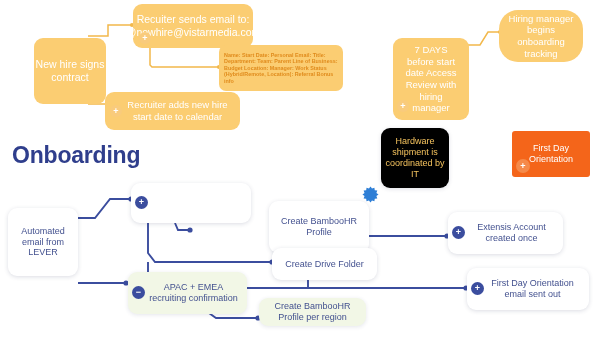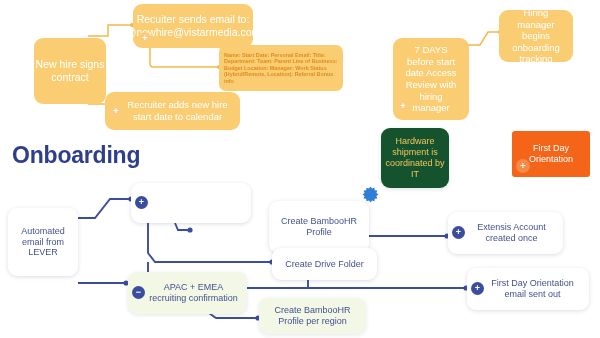--- a/index.html
+++ b/index.html
@@ -28,21 +28,21 @@
 
   
   .n-white{background:#ffffff;color:#43518f;font-size:9px;
        box-shadow:0 1px 4px rgba(40,50,90,.17);}
 
   
   .n-green{background:#f2f7e6;color:#43518f;font-size:9px;
        box-shadow:0 1px 4px rgba(40,50,90,.12);}
 
   
-  .n-whiteorange{background:#14532d;color:#f5c35e;font-size:9px;
+  .n-whiteorange{background:#000000;color:#f5c35e;font-size:9px;
        box-shadow:0 1px 4px rgba(40,50,90,.15);}
 
   
   .n-cta{background:#f4651a;color:#ffffff;font-size:9px;border-radius:3px;}
 
   
   .badge{position:absolute;border-radius:50%;display:flex;align-items:center;
          justify-content:center;font-size:9px;line-height:1;font-weight:700;}
   .badge-orange-lt{background:#f9cb7c;color:#ffffff;width:12px;height:12px;}
   .badge-blue{background:#3b4d9e;color:#ffffff;width:13px;height:13px;}
@@ -121,21 +121,21 @@
   <div class="node n-orange sm" style="left:105px;top:92px;width:135px;height:38px;padding:0 4px 0 14px;text-align:center;">
     <span class="lbl">Recruiter adds new hire start date to calendar</span>
     <span class="badge badge-orange-lt" style="left:5px;top:13px;">+</span>
   </div>
 
   <div class="node n-orange sm" style="left:393px;top:38px;width:76px;height:82px;padding:0 12px;">
     <span class="lbl">7 DAYS before start date Access Review with hiring manager</span>
     <span class="badge badge-orange-lt" style="left:4px;bottom:8px;">+</span>
   </div>
 
-  <div class="node n-orange sm" style="left:499px;top:10px;width:74px;height:52px;padding:0 5px;">
+  <div class="node n-orange sm" style="left:499px;top:10px;width:84px;height:52px;padding:0 5px;border-radius:19px;">
     <span class="lbl">Hiring manager begins onboarding tracking</span>
   </div>
 
   <div id="title">Onboarding</div>
 
   <div class="node n-whiteorange" style="left:381px;top:128px;width:68px;height:60px;padding:0 4px;">
     <span class="lbl">Hardware shipment is coordinated by IT</span>
   </div>
 
   <div class="node n-cta" style="left:512px;top:131px;width:78px;height:46px;padding:0 4px;align-items:center;">
@@ -166,21 +166,21 @@
 
   <div class="node n-white" style="left:272px;top:248px;width:105px;height:32px;padding:0 5px;">
     <span class="lbl">Create Drive Folder</span>
   </div>
 
   <div class="node n-green" style="left:128px;top:272px;width:119px;height:42px;padding:0 5px 0 17px;">
     <span class="lbl">APAC + EMEA recruiting confirmation</span>
     <span class="badge badge-blue" style="left:4px;top:14px;">−</span>
   </div>
 
-  <div class="node n-green" style="left:259px;top:298px;width:107px;height:36px;padding:0 5px;">
+  <div class="node n-green" style="left:259px;top:298px;width:107px;height:28px;padding:0 5px;">
     <span class="lbl">Create BambooHR Profile per region</span>
   </div>
 
   <div class="node n-white" style="left:467px;top:268px;width:122px;height:42px;padding:0 5px 0 14px;">
     <span class="lbl">First Day Orientation email sent out</span>
     <span class="badge badge-blue" style="left:4px;top:14px;">+</span>
   </div>
 
 </div>
 

